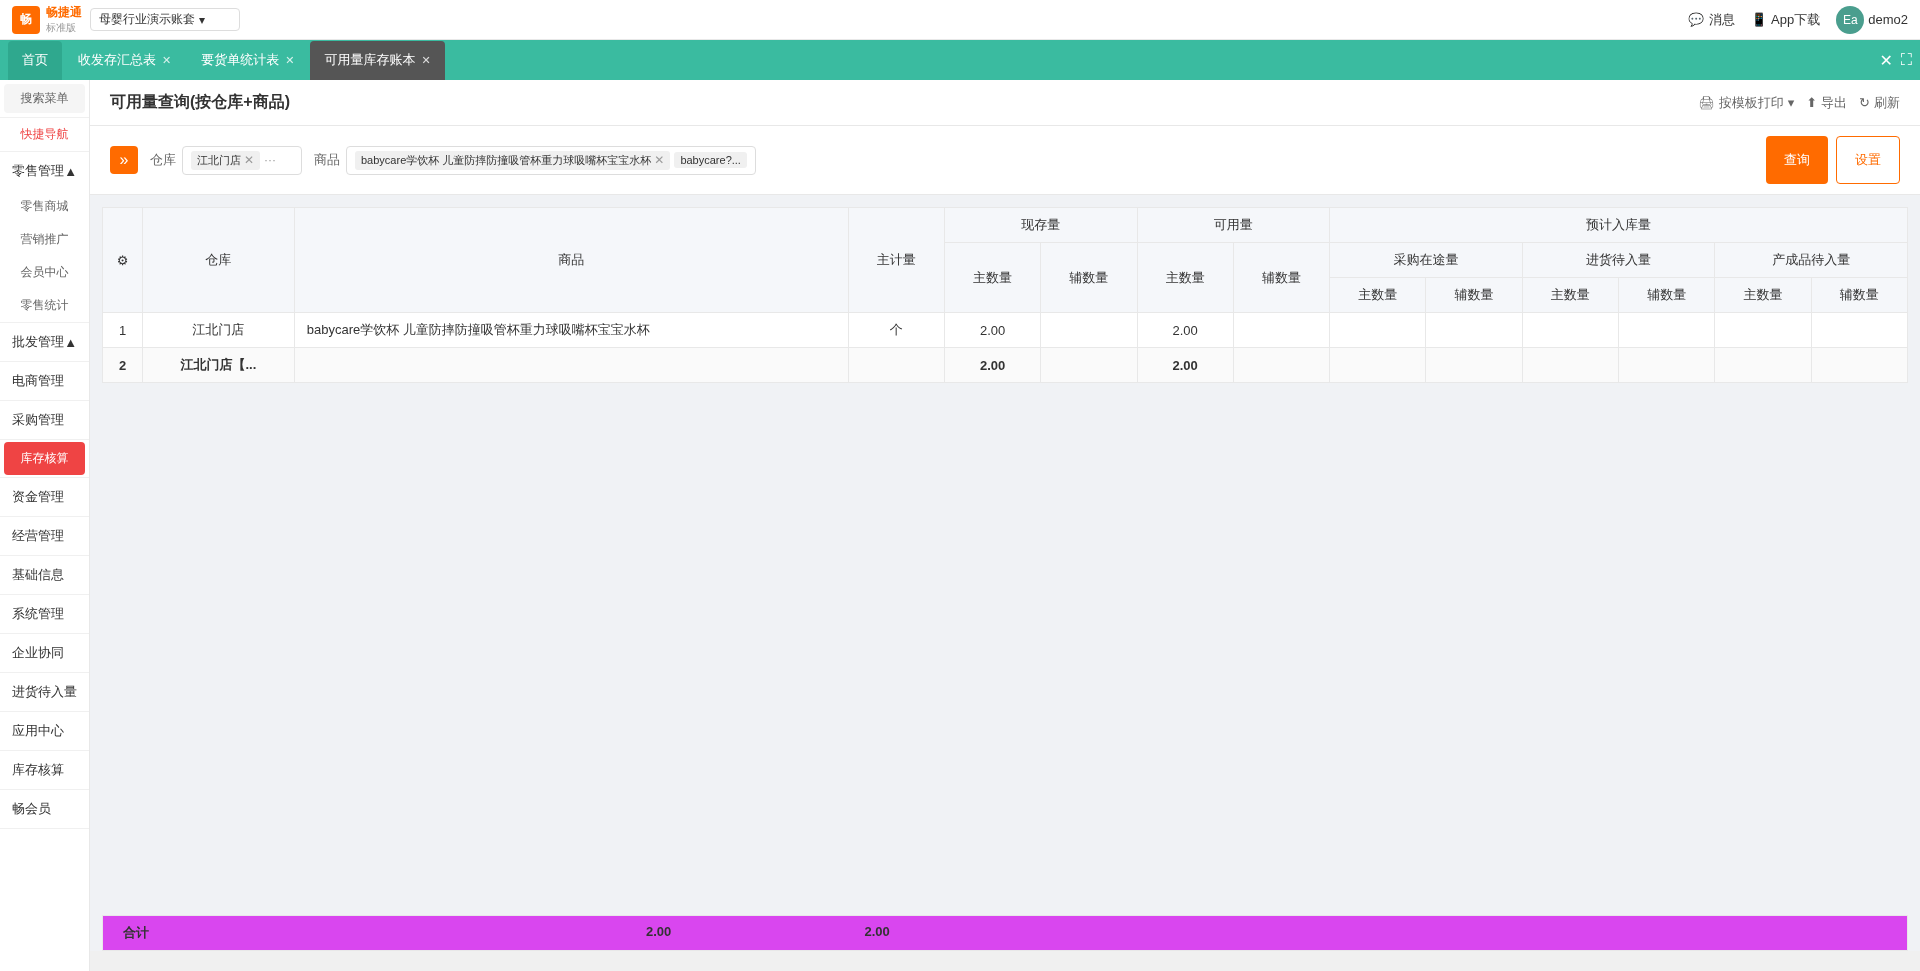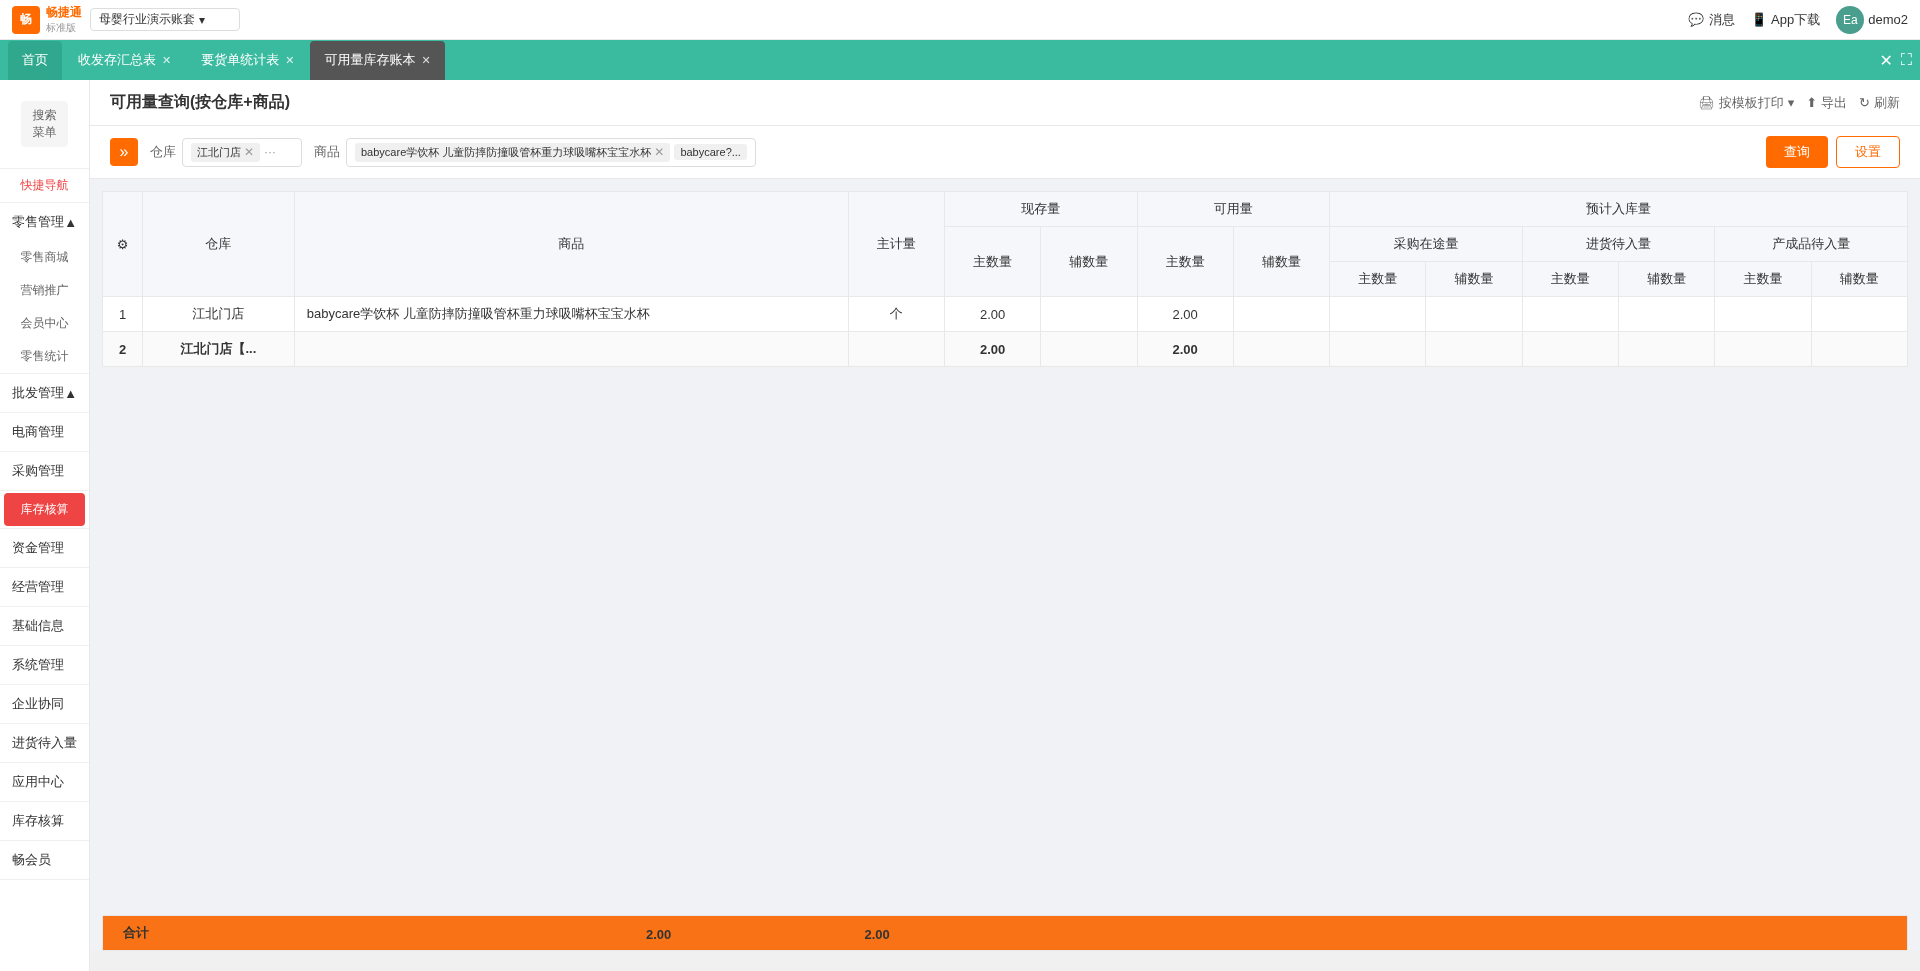--- a/index.html
+++ b/index.html
@@ -67,21 +67,21 @@
     .sidebar {
       width: 90px;
       background: #fff;
       border-right: 1px solid #e8e8e8;
       flex-shrink: 0;
       overflow-y: auto;
       display: flex;
       flex-direction: column;
     }
     .sidebar-search {
-      padding: 21px;
+      padding: 4px;
       border-bottom: 1px solid #f0f0f0;
     }
     .sidebar-search-btn {
       width: 100%; padding: 6px; text-align: center;
       background: #f5f5f5; border: none; border-radius: 4px;
       font-size: 12px; color: #666; cursor: pointer;
     }
     .sidebar-nav-btn {
       padding: 8px;
       text-align: center;
@@ -177,21 +177,21 @@
     }
     .filter-tag .remove { cursor: pointer; color: #999; font-size: 12px; }
     .filter-more { color: #999; cursor: pointer; }
     .filter-actions { margin-left: auto; display: flex; gap: 8px; }
     .btn-query {
       background: #ff6b00; color: white; border: none;
       padding: 6px 18px; border-radius: 4px; cursor: pointer; font-size: 13px;
     }
     .btn-setting {
       background: #fff; color: #ff6b00; border: 1px solid #ff6b00;
-      padding: 6px 18px; border-radius: 4px; cursor: pointer; font-size: 13px;
+      padding: 14px 18px; border-radius: 4px; cursor: pointer; font-size: 13px;
     }
 
     
     .table-container {
       flex: 1;
       overflow: auto;
       padding: 12px 12px 0 12px;
     }
     .data-table {
       width: 100%;
@@ -213,25 +213,25 @@
       color: #333;
       text-align: center;
     }
     .data-table .group-header {
       background: #fafafa;
       font-weight: bold;
     }
 
     
     .table-footer {
-      background: #f97316;
+      background: #d946ef;
       border-top: 2px solid #e8e8e8;
       padding: 8px 20px;
       display: flex;
-      align-items: flex-end;
+      align-items: flex-start;
       font-size: 13px;
       color: #333;
       flex-shrink: 0;
       margin: 0 12px;
       border: 1px solid #e8e8e8;
     }
     .footer-label { min-width: 80px; font-weight: bold; }
     .footer-values { display: flex; gap: 0; flex: 1; }
     .footer-cell { text-align: center; font-weight: bold; }
 

